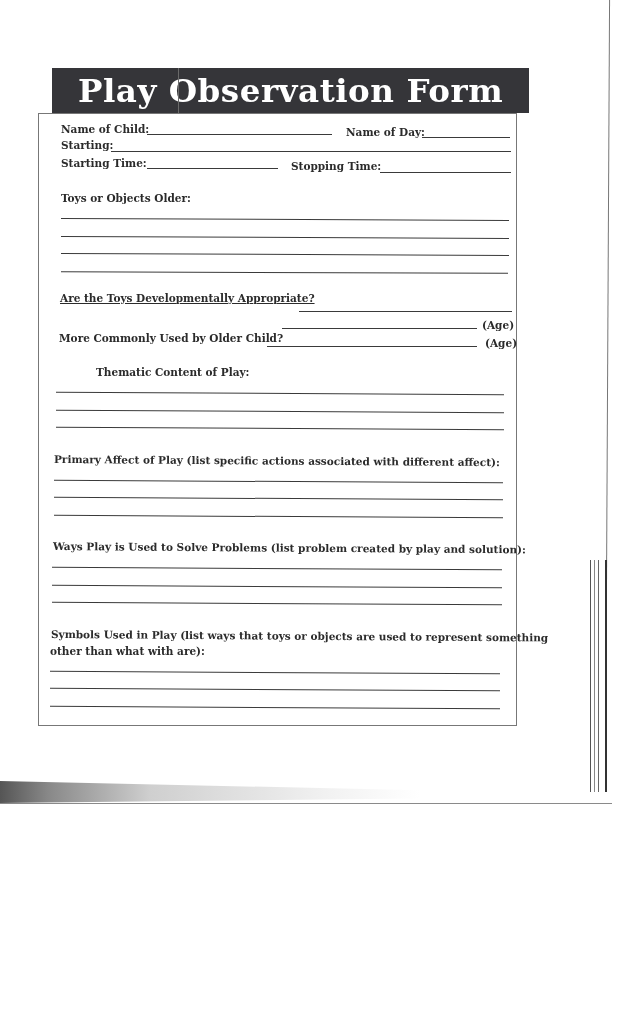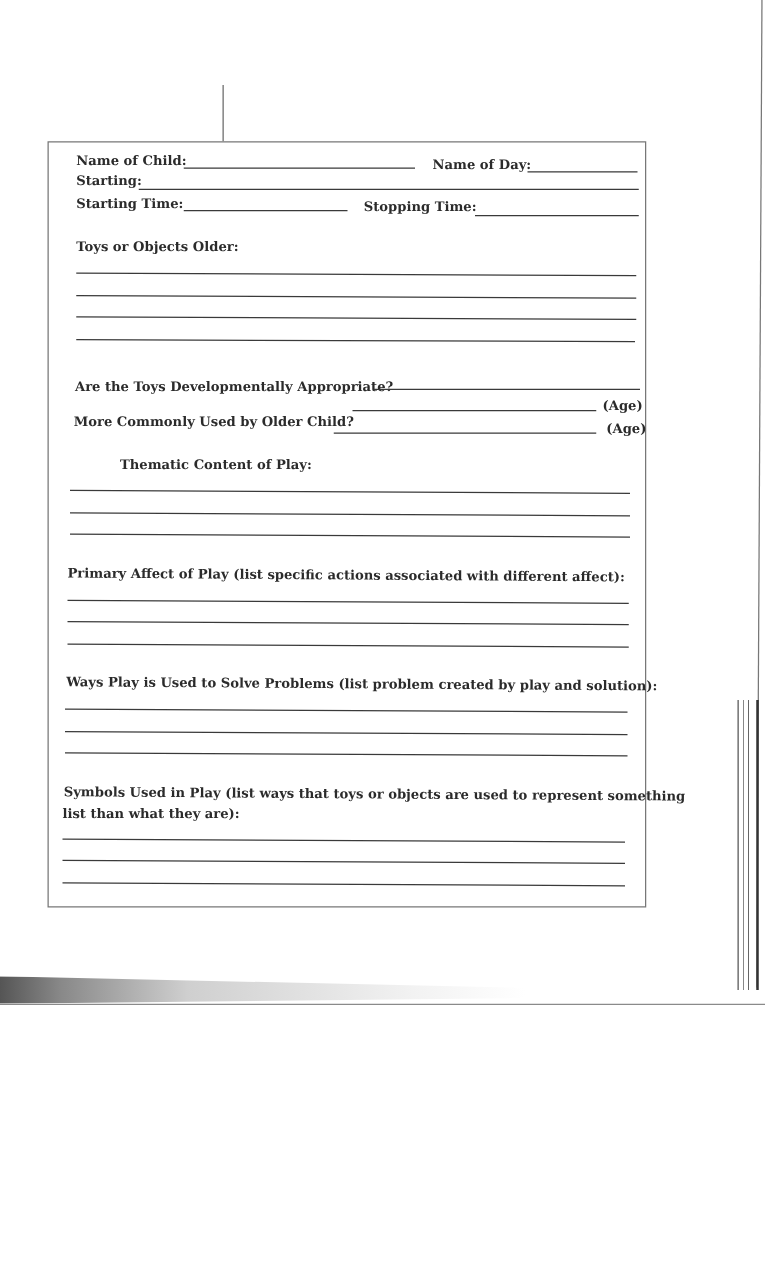--- a/index.html
+++ b/index.html
@@ -54,20 +54,23 @@
 </style>
 </head>
 <body>
 
 <div class="scan-page">
   <div class="page-edge-right"></div>
   <div class="page-edge-stack"></div>
   <div class="bottom-shadow"></div>
   <div class="bottom-line"></div>
 
+  <div class="title-bar">
+    <span>Play Observation Form</span>
+  </div>
   <div class="title-divider"></div>
 
   <div class="form-box"></div>
 
   <div class="lbl" style="left:61px;top:123px;">Name of Child:</div>
   <div class="rule" style="left:147px;top:134px;width:185px;"></div>
   <div class="lbl" style="left:346px;top:126px;">Name of Day:</div>
   <div class="rule" style="left:422px;top:137px;width:88px;"></div>
 
   <div class="lbl" style="left:61px;top:139px;">Starting:</div>
@@ -77,21 +80,21 @@
   <div class="rule" style="left:147px;top:168px;width:131px;"></div>
   <div class="lbl" style="left:291px;top:160px;">Stopping Time:</div>
   <div class="rule" style="left:380px;top:172px;width:131px;"></div>
 
   <div class="lbl" style="left:61px;top:192px;">Toys or Objects Older:</div>
   <div class="rule" style="left:61px;top:219px;width:448px;transform:rotate(0.25deg);"></div>
   <div class="rule" style="left:61px;top:237px;width:448px;transform:rotate(0.25deg);"></div>
   <div class="rule" style="left:61px;top:254px;width:448px;transform:rotate(0.25deg);"></div>
   <div class="rule" style="left:61px;top:272px;width:447px;transform:rotate(0.2deg);"></div>
 
-  <div class="lbl" style="left:60px;top:304px;">Are the Toys Developmentally Appropriate?</div>
+  <div class="lbl" style="left:60px;top:292px;text-decoration:underline;">Are the Toys Developmentally Appropriate?</div>
   <div class="rule" style="left:299px;top:311px;width:213px;"></div>
   <div class="rule" style="left:282px;top:328px;width:195px;"></div>
   <div class="age" style="left:482px;top:319px;">(Age)</div>
   <div class="lbl" style="left:59px;top:332px;">More Commonly Used by Older Child?</div>
   <div class="rule" style="left:267px;top:346px;width:210px;"></div>
   <div class="age" style="left:485px;top:337px;">(Age)</div>
 
   <div class="lbl" style="left:56px;top:366px;margin-left:40px;">Thematic Content of Play:</div>
   <div class="rule" style="left:56px;top:393px;width:448px;transform:rotate(0.3deg);"></div>
   <div class="rule" style="left:56px;top:411px;width:448px;transform:rotate(0.3deg);"></div>
@@ -101,17 +104,17 @@
   <div class="rule" style="left:54px;top:481px;width:449px;transform:rotate(0.3deg);"></div>
   <div class="rule" style="left:54px;top:498px;width:449px;transform:rotate(0.3deg);"></div>
   <div class="rule" style="left:54px;top:516px;width:449px;transform:rotate(0.3deg);"></div>
 
   <div class="lbl" style="left:53px;top:540px;transform:rotate(0.4deg);transform-origin:left;">Ways Play is Used to Solve Problems (list problem created by play and solution):</div>
   <div class="rule" style="left:52px;top:568px;width:450px;transform:rotate(0.3deg);"></div>
   <div class="rule" style="left:52px;top:586px;width:450px;transform:rotate(0.3deg);"></div>
   <div class="rule" style="left:52px;top:603px;width:450px;transform:rotate(0.3deg);"></div>
 
   <div class="lbl" style="left:51px;top:628px;transform:rotate(0.4deg);transform-origin:left;">Symbols Used in Play (list ways that toys or objects are used to represent something</div>
-  <div class="lbl" style="left:50px;top:645px;">list than what they are):</div>
+  <div class="lbl" style="left:50px;top:645px;">other than what with are):</div>
   <div class="rule" style="left:50px;top:672px;width:450px;transform:rotate(0.3deg);"></div>
   <div class="rule" style="left:50px;top:689px;width:450px;transform:rotate(0.3deg);"></div>
   <div class="rule" style="left:50px;top:707px;width:450px;transform:rotate(0.3deg);"></div>
 </div>
 
 </body></html>

